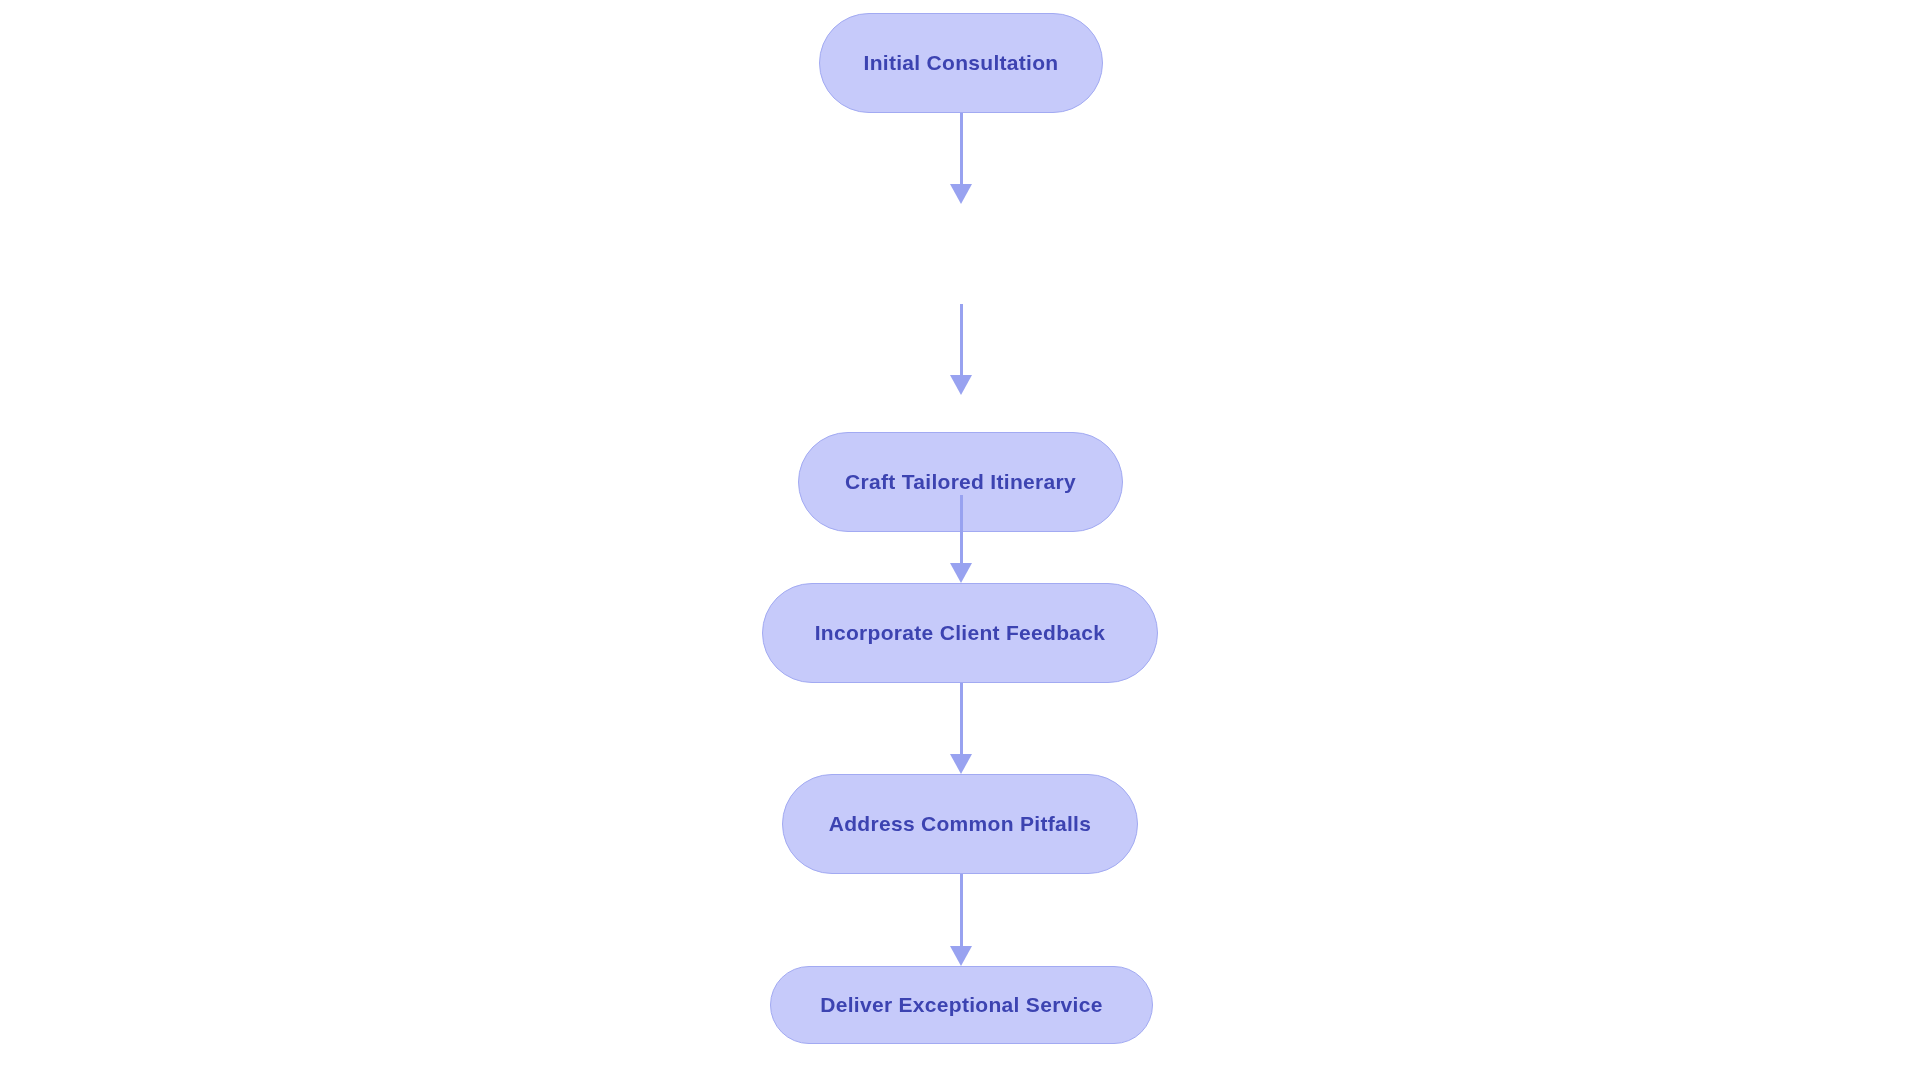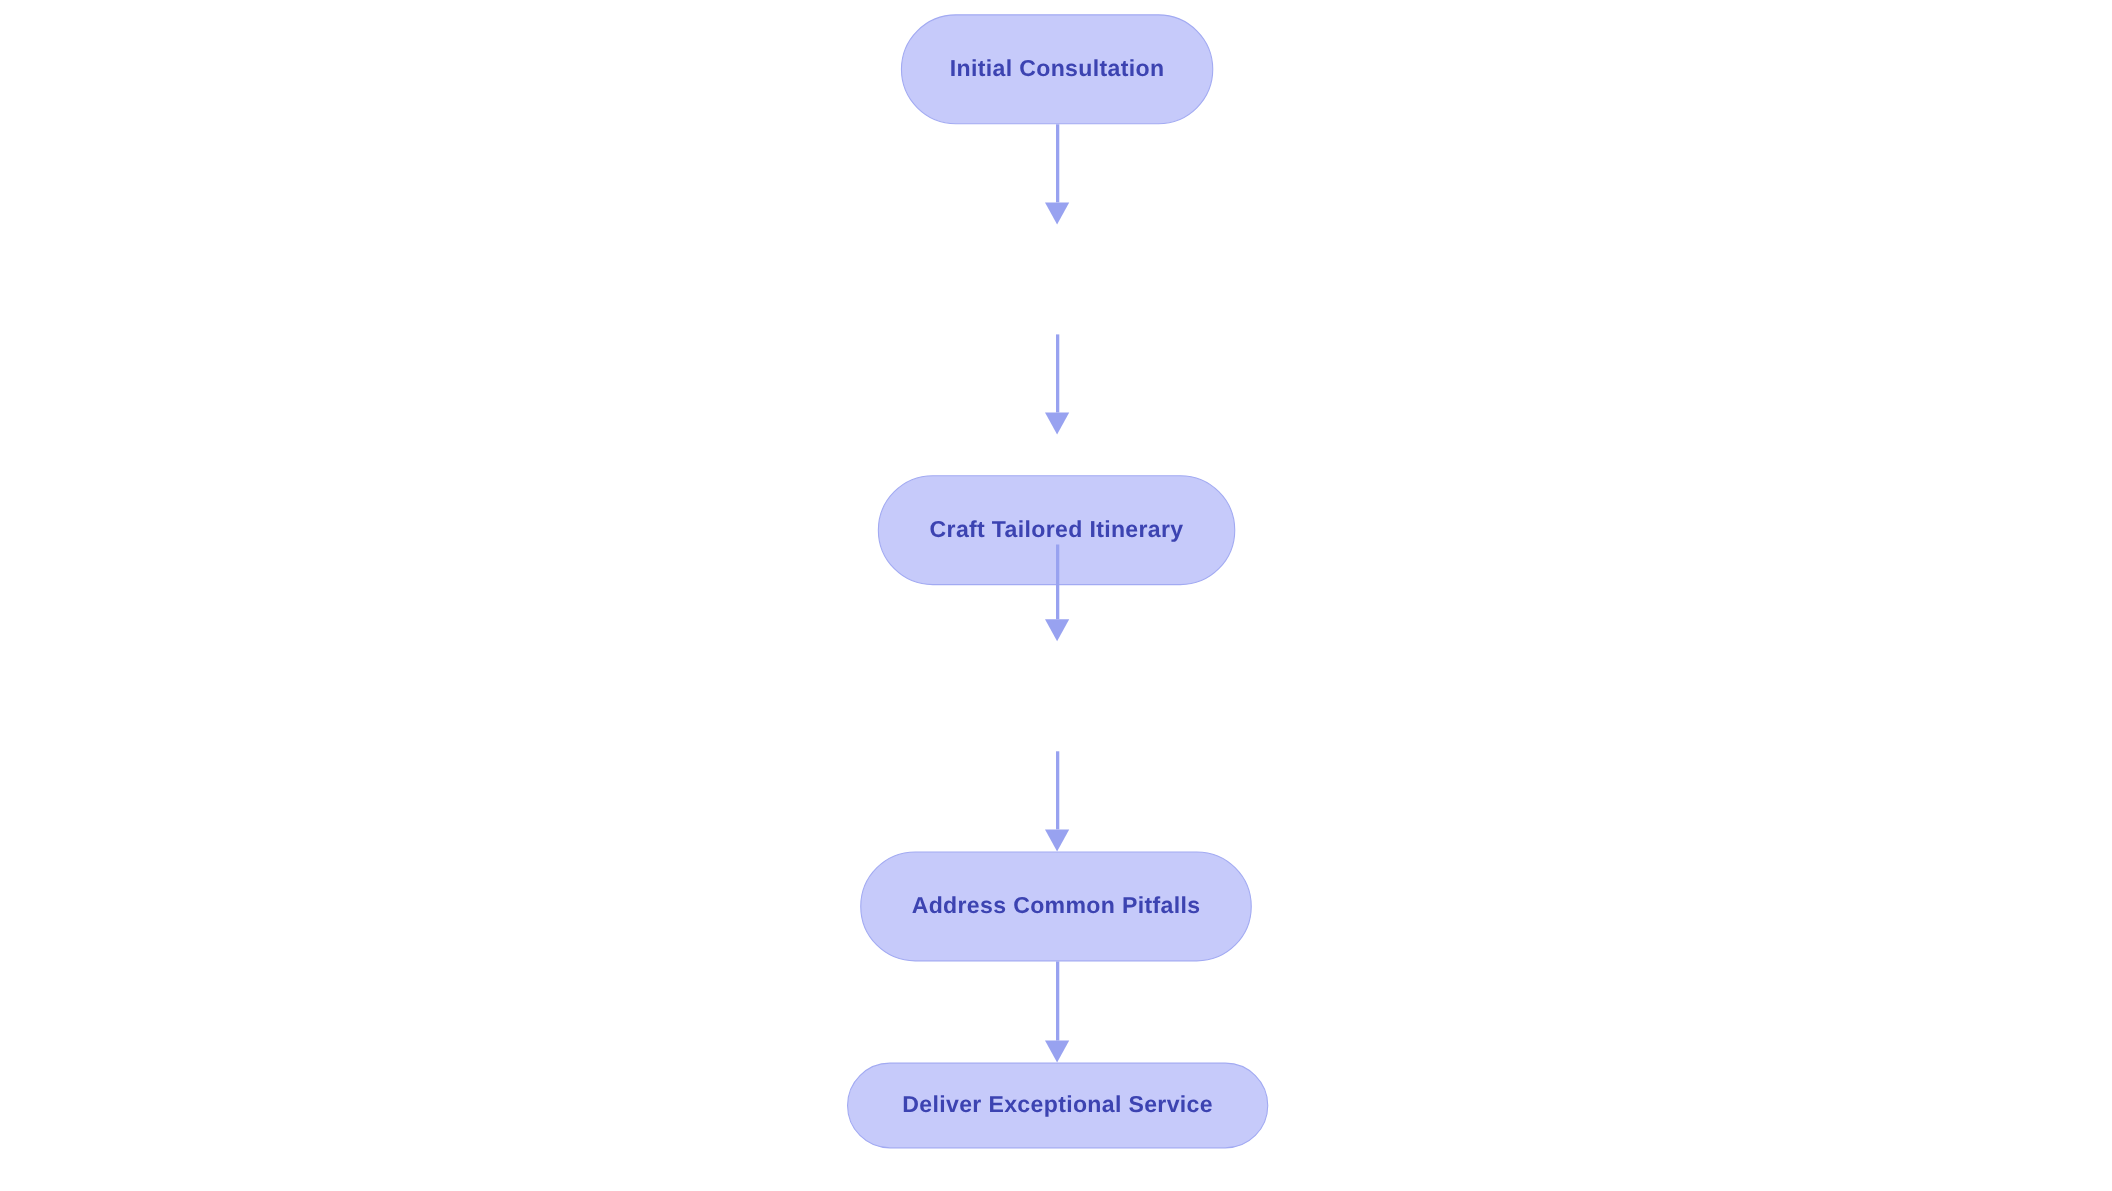--- a/index.html
+++ b/index.html
@@ -90,20 +90,23 @@
 
   <div class="node n3">
     <span>Craft Tailored Itinerary</span>
   </div>
 
   <div class="arrow a3">
     <div class="shaft"></div>
     <div class="head"></div>
   </div>
 
+  <div class="node n4">
+    <span>Incorporate Client Feedback</span>
+  </div>
 
   <div class="arrow a4">
     <div class="shaft"></div>
     <div class="head"></div>
   </div>
 
   <div class="node n5">
     <span>Address Common Pitfalls</span>
   </div>
 

